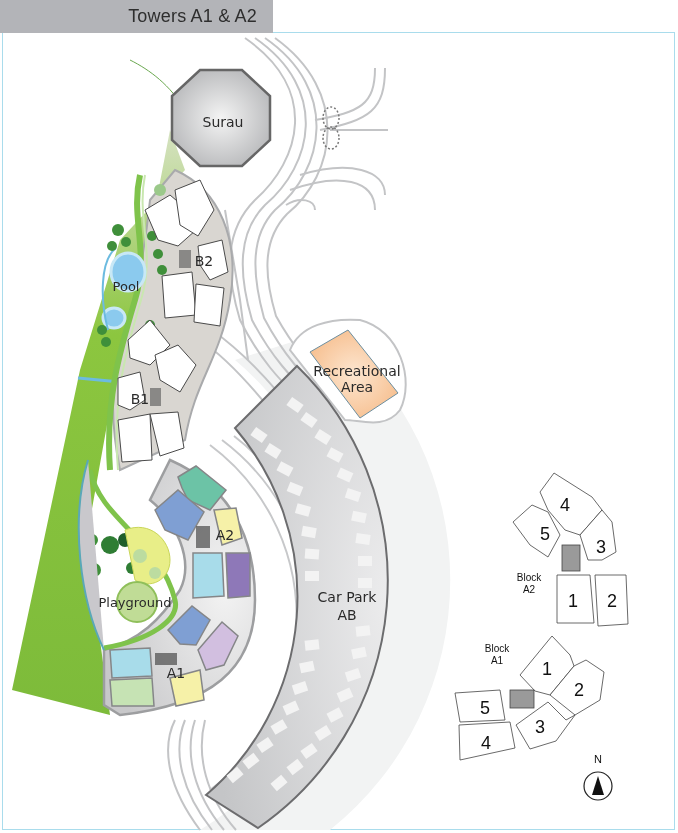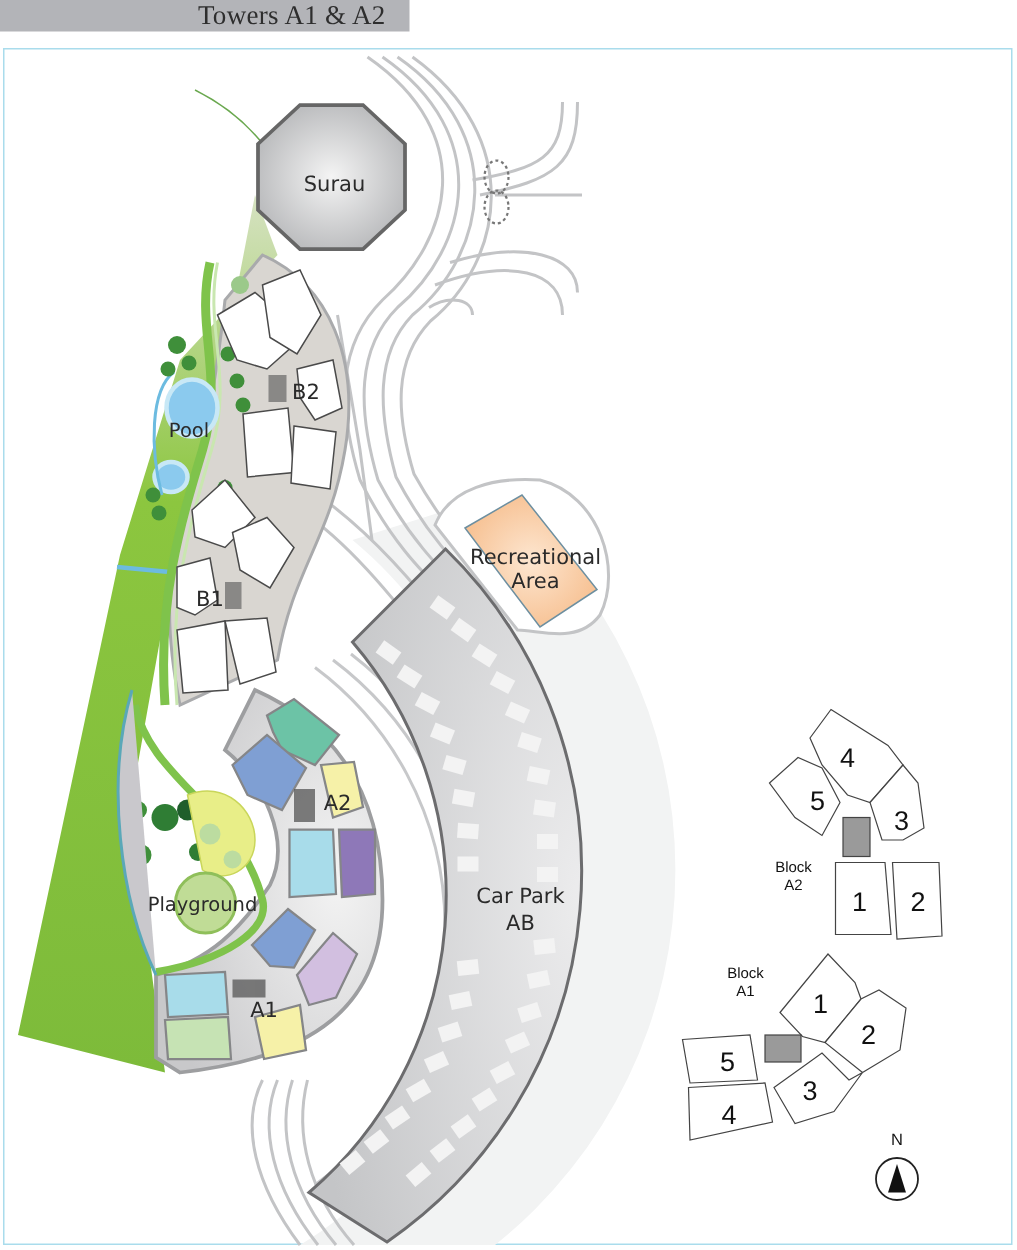--- a/index.html
+++ b/index.html
@@ -1,21 +1,21 @@
 <!DOCTYPE html>
 <html><head>
 <meta charset="utf-8">
 <style>
   html, body { margin:0; padding:0; background:#ffffff; }
   body { width:678px; height:833px; position:relative; overflow:hidden; font-family:"DejaVu Sans", sans-serif; }
   .title-bar {
-    position:absolute; left:0; top:0; width:273px; height:21px;
+    position:absolute; left:0; top:0; width:273px; height:33px;
     background:#b3b4b8; color:#2e2e2e; font-size:18px;
     display:flex; align-items:center; justify-content:flex-end; padding-right:16px; box-sizing:border-box;
-    font-family:Liberation Serif, serif; letter-spacing:0.2px;
+    font-family:Liberation Sans, sans-serif; letter-spacing:0.2px;
   }
   .frame {
     position:absolute; left:2px; top:32px; width:673px; height:798px;
     border:1px solid #a9dcec; box-sizing:border-box;
   }
   svg.map { position:absolute; left:0; top:0; }
   .lbl { font-family:"DejaVu Sans", sans-serif; fill:#2a2a2a; }
   .key { font-family:"Liberation Sans", sans-serif; fill:#111; }
 </style>
 </head>

